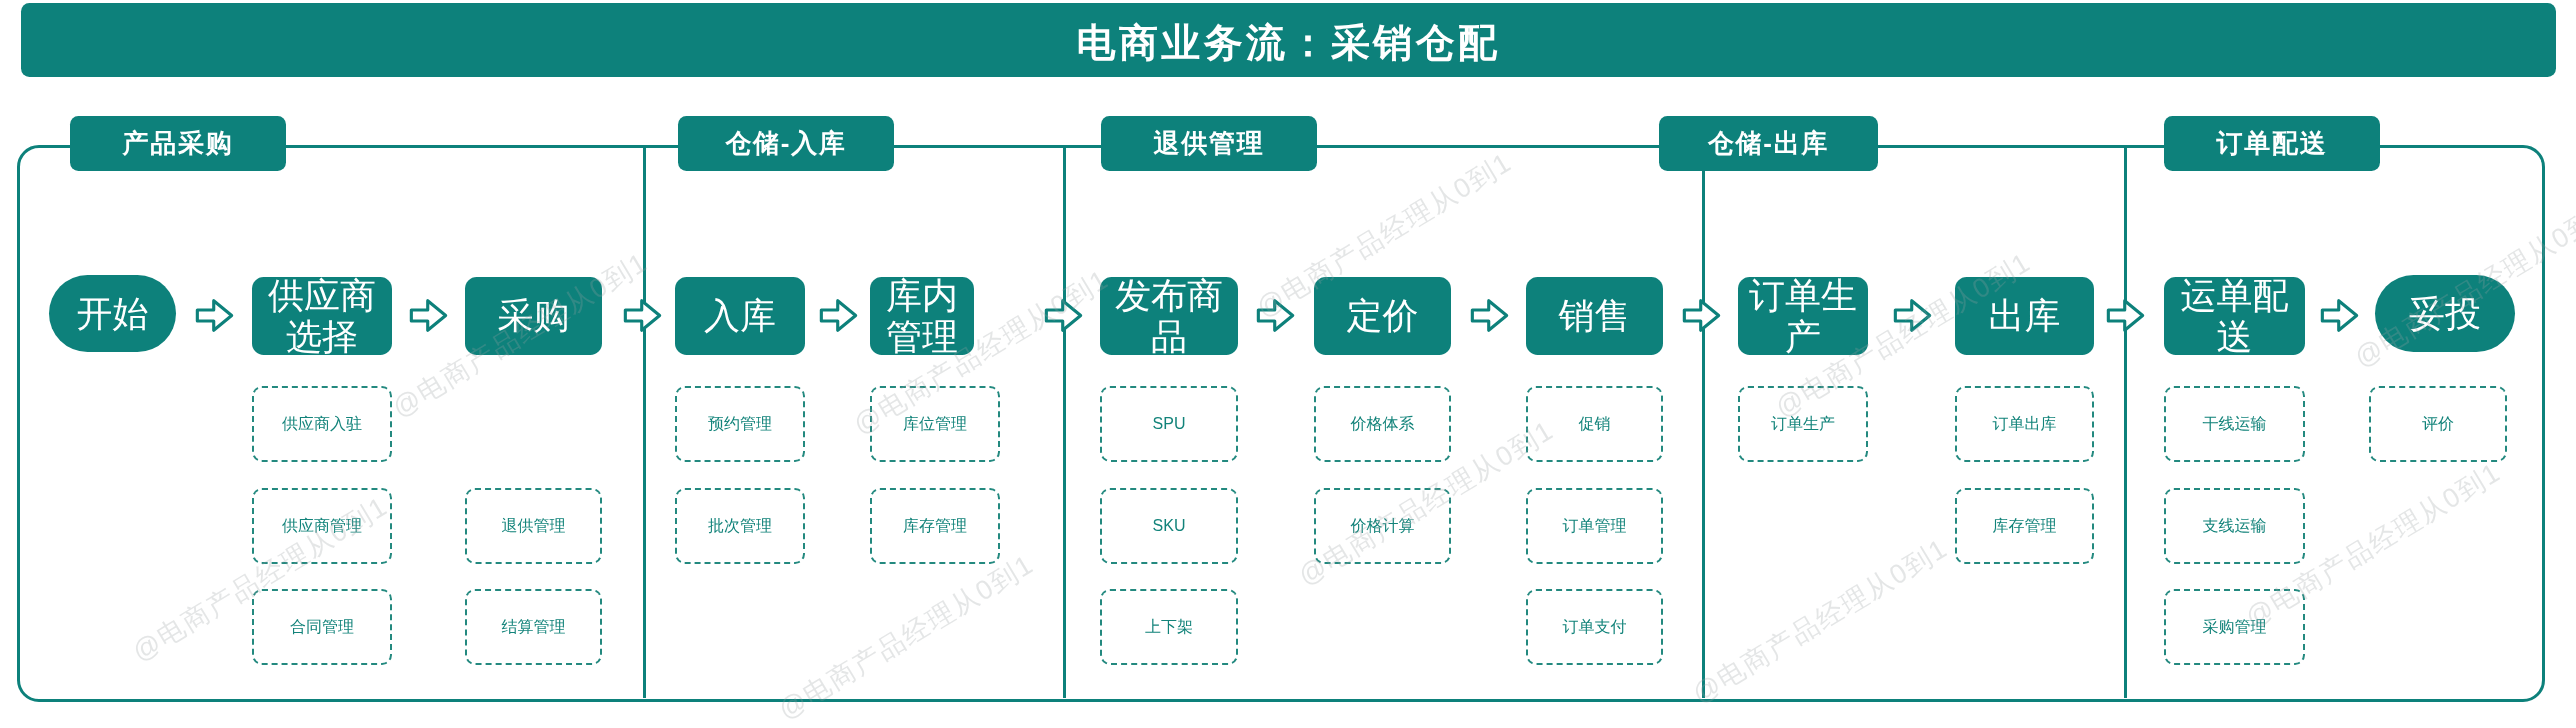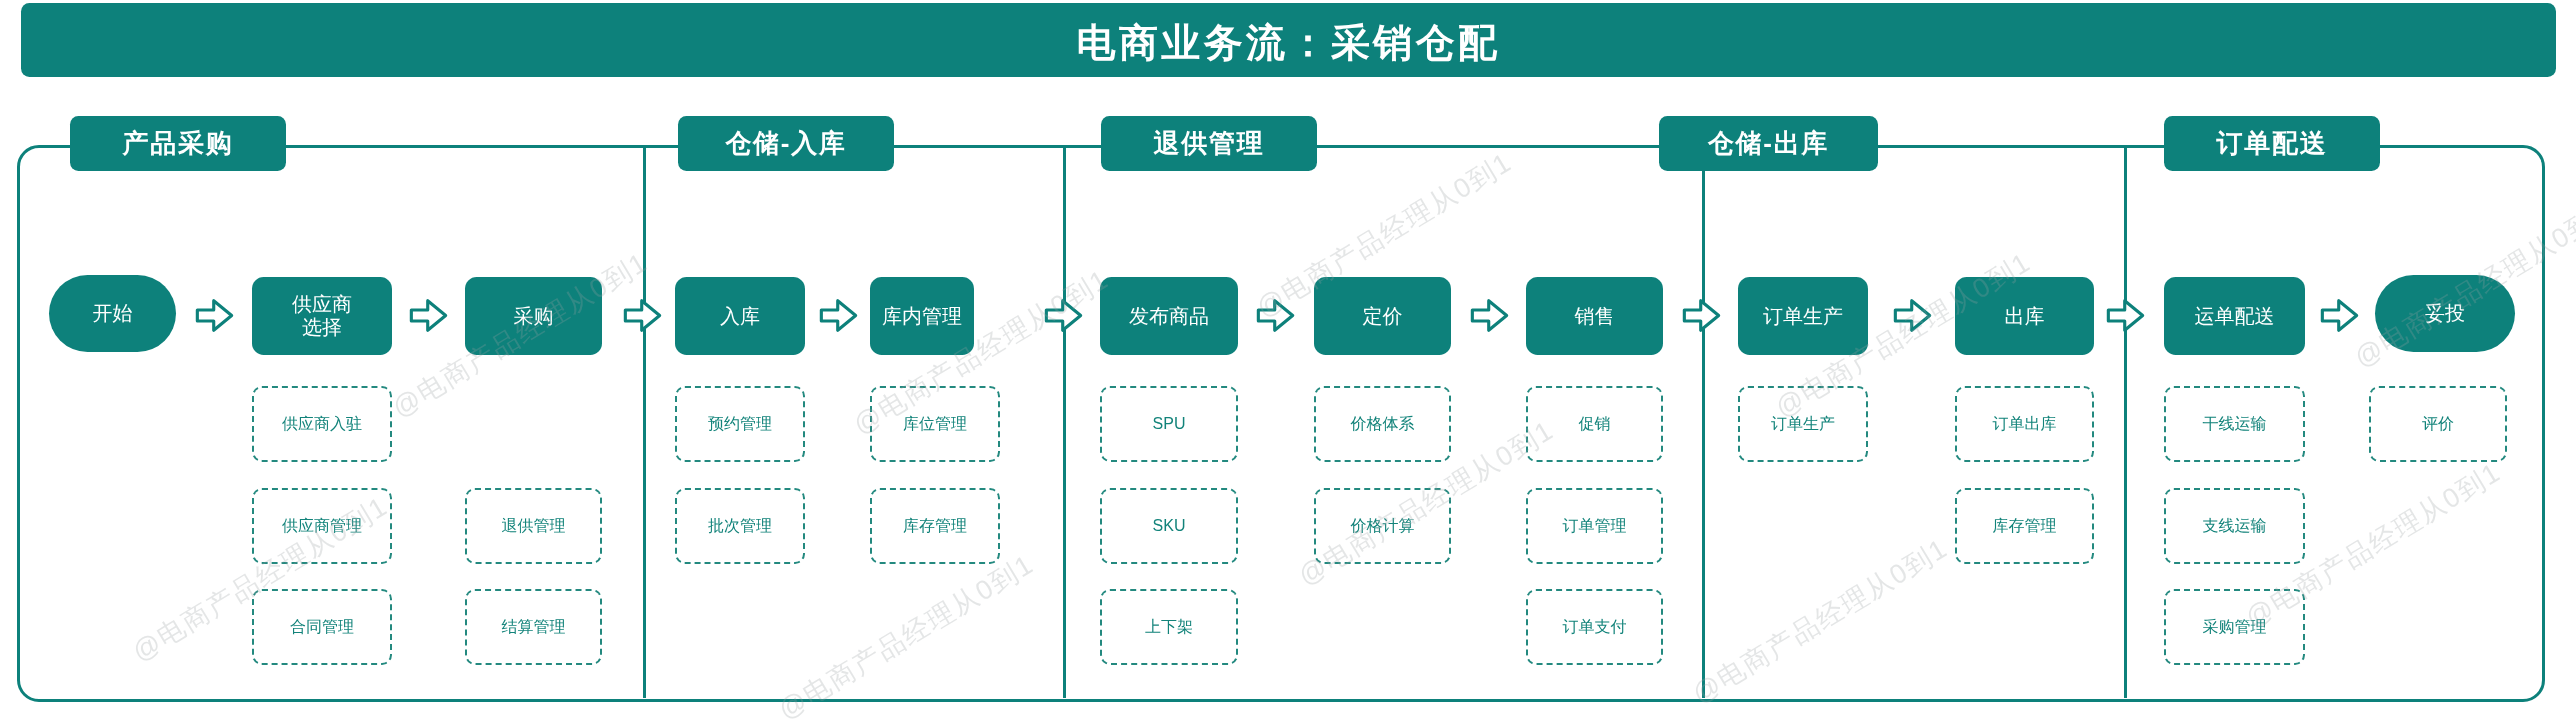--- a/index.html
+++ b/index.html
@@ -23,21 +23,21 @@
     border:3.4px solid var(--teal);border-radius:22px;background:transparent;}
 
   .divider{position:absolute;top:148px;height:550px;width:3.4px;background:var(--teal);}
 
   .sec-label{position:absolute;top:116px;height:55px;background:var(--teal);
     border-radius:8.4px;display:flex;align-items:center;justify-content:center;
     color:#fff;font-size:26px;font-weight:bold;letter-spacing:1.7px;z-index:6;}
 
   .node{position:absolute;top:277px;height:78px;background:var(--teal);
     border-radius:11.7px;display:flex;flex-direction:column;align-items:center;justify-content:center;
-    color:#fff;font-size:20px;line-height:1.15;text-align:center;z-index:5;}
+    color:#fff;font-size:36px;line-height:1.15;text-align:center;z-index:5;}
   .pill{top:275px;height:77px;border-radius:39px;}
 
   .arrow{position:absolute;top:296px;width:39px;height:39px;color:var(--teal);z-index:5;}
 
   .sub{position:absolute;height:76px;border:2.5px dashed var(--teal-border);
     border-radius:10px;display:flex;align-items:center;justify-content:center;
     color:var(--teal-text);font-size:16px;background:transparent;z-index:4;}
 
   .wm{position:absolute;white-space:nowrap;color:var(--watermark);opacity:.26;
     font-size:27px;letter-spacing:1.7px;transform:translate(-50%,-50%) rotate(-31deg);

